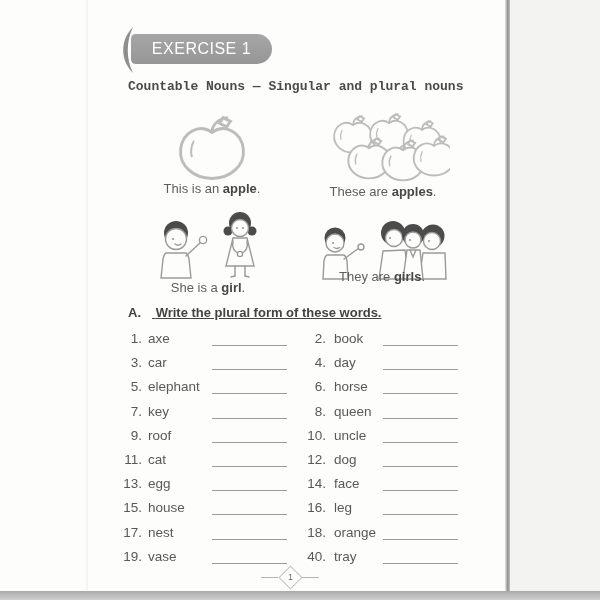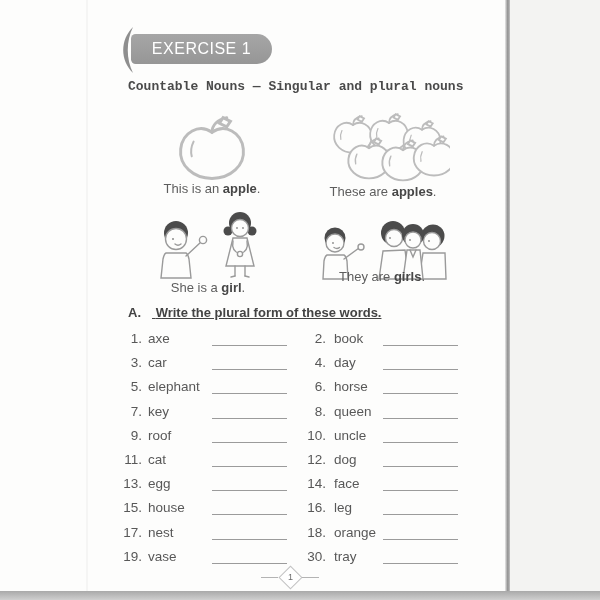--- a/index.html
+++ b/index.html
@@ -237,21 +237,21 @@
       <span class="word l">nest</span>
       <span class="ans l"></span>
       <span class="num r">18.</span>
       <span class="word r">orange</span>
       <span class="ans r"></span>
     </div>
     <div class="wrow">
       <span class="num l">19.</span>
       <span class="word l">vase</span>
       <span class="ans l"></span>
-      <span class="num r">30.</span>
+      <span class="num r">40.</span>
       <span class="word r">tray</span>
       <span class="ans r"></span>
     </div>
   </div>
 
 <div class="foot-line fl-left"></div>
 <div class="foot-diamond"></div>
 <div class="foot-num">1</div>
 <div class="foot-line fl-right"></div>
 

